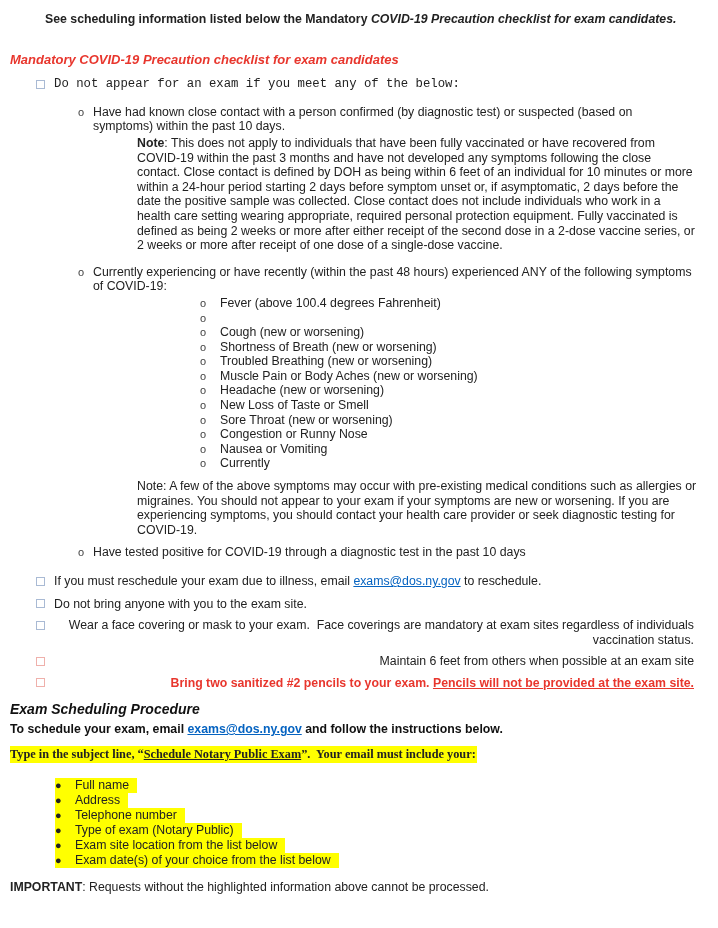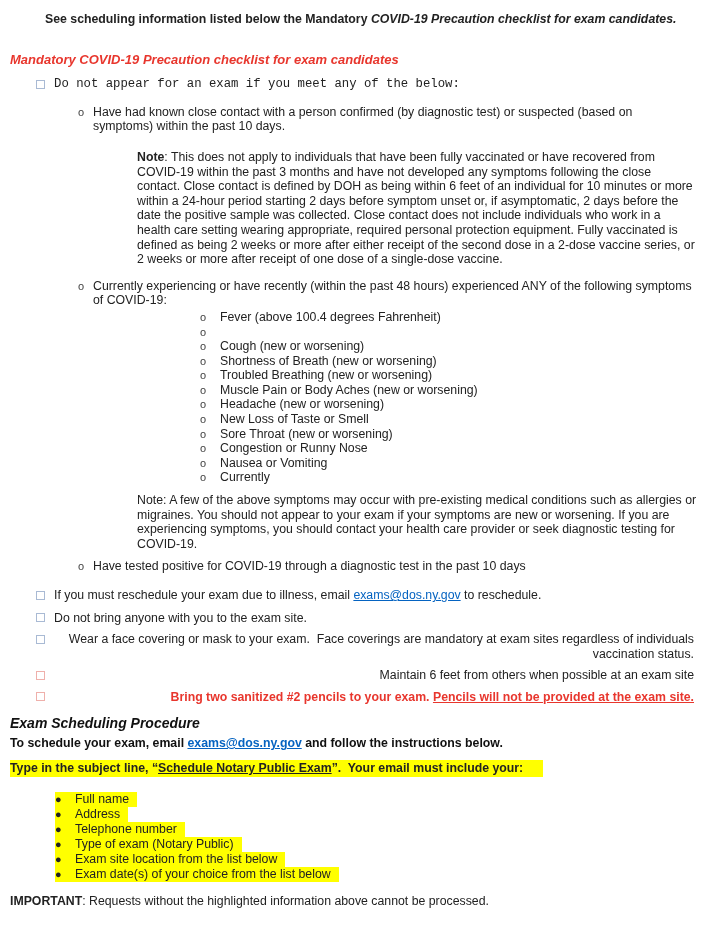--- a/index.html
+++ b/index.html
@@ -27,31 +27,31 @@
   .mt14{margin-top:14px;} .mt8{margin-top:8px;} .mt7{margin-top:7px;text-align:right;} .mt2{margin-top:2px;}
   .cbox{
     flex:0 0 auto;width:7px;height:7px;border:1.2px solid #a9bad4;
     margin:2.5px 9px 0 0;background:#fff;
   }
   .cbox.pink{border-color:#efb0ab;}
   .chk-text{width:640px;}
   .l2-row{display:flex;margin-left:78px;}
   .o-marker{flex:0 0 15px;color:#3f3f3f;font-size:11px;line-height:14.6px;}
   .l2-text{width:600px;}
-  .note{margin:16px 0 0 137px;width:560px;}
+  .note{margin:2px 0 0 137px;width:560px;}
   .note2{margin:8px 0 0 137px;width:563px;}
   .l3-row{display:flex;margin-left:200px;}
   .o-marker.l3{flex:0 0 20px;}
   .l3-text{width:460px;}
   .link{color:#0563c1;text-decoration:underline;cursor:pointer;}
   .sched-heading{margin:11px 0 0 10px;font-weight:bold;font-style:italic;color:#111;font-size:14px;}
   .sched-email{margin:6px 0 0 10px;font-weight:bold;color:#111;}
   .subject-line{margin:9px 0 0 10px;}
   .hl{background:#ffff00;}
-  .subject-line .hl{display:inline-block;padding:1px 20px 2px 0;font-weight:bold;}
+  .subject-line .hl{display:inline-block;padding:1px 1px 2px 0;font-weight:bold;font-family:Liberation Serif, serif;}
   .underl{text-decoration:underline;}
   .bullet-list{margin:15px 0 0 55px;}
   .bullet-row{line-height:15px;}
   .bullet-row .hl{display:inline-flex;padding-right:8px;}
   .bdot{flex:0 0 20px;font-size:11px;}
   .important{margin:12px 0 0 10px;}
 </style>
 </head>
 <body>
 

